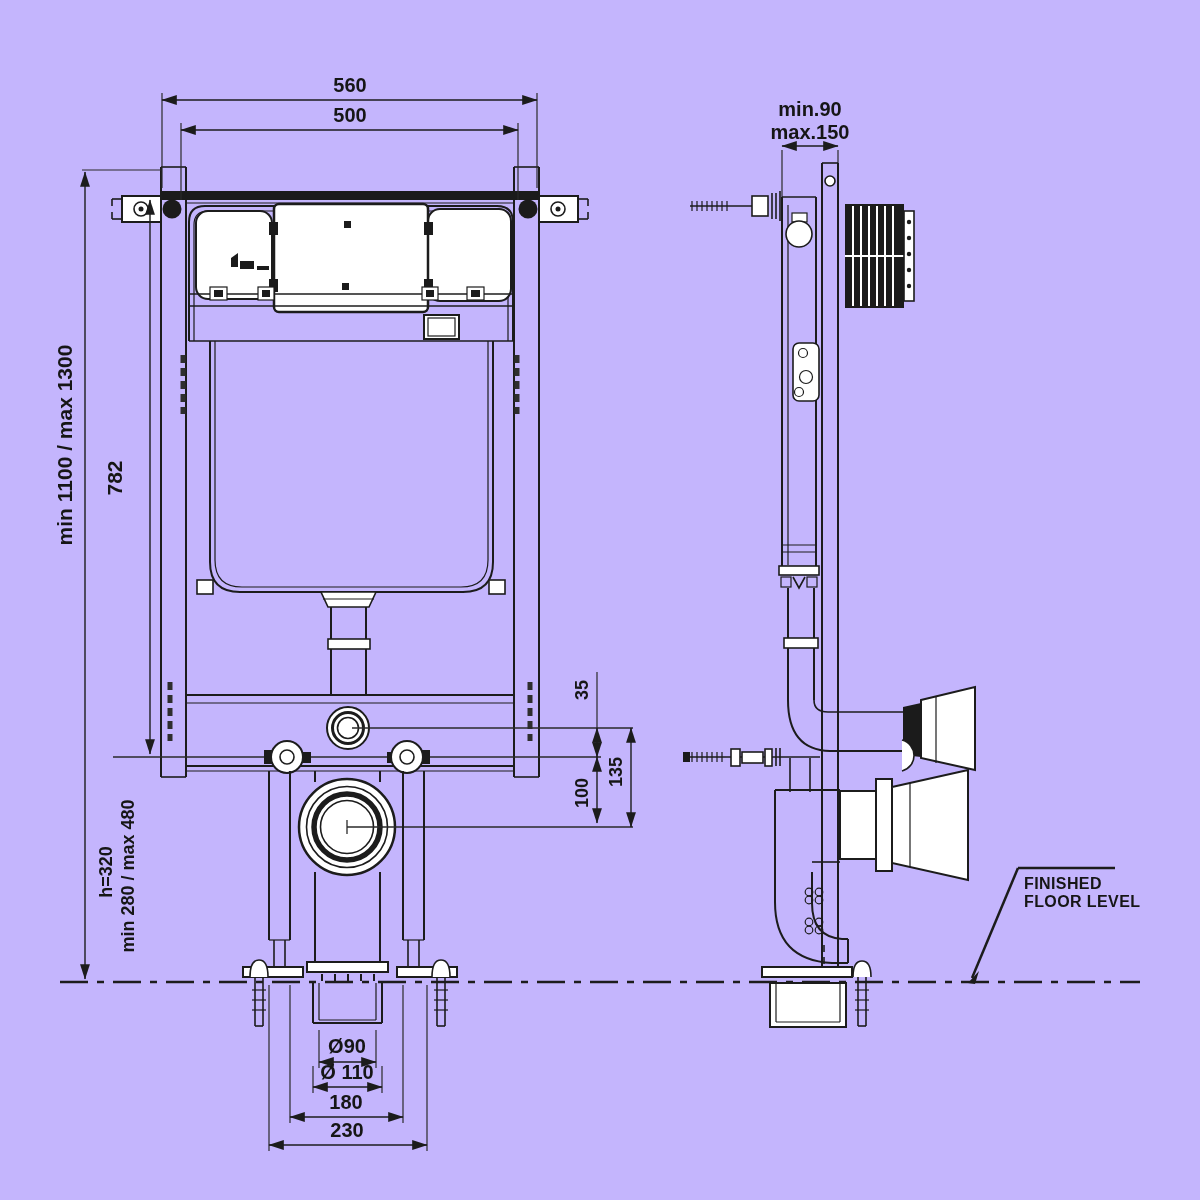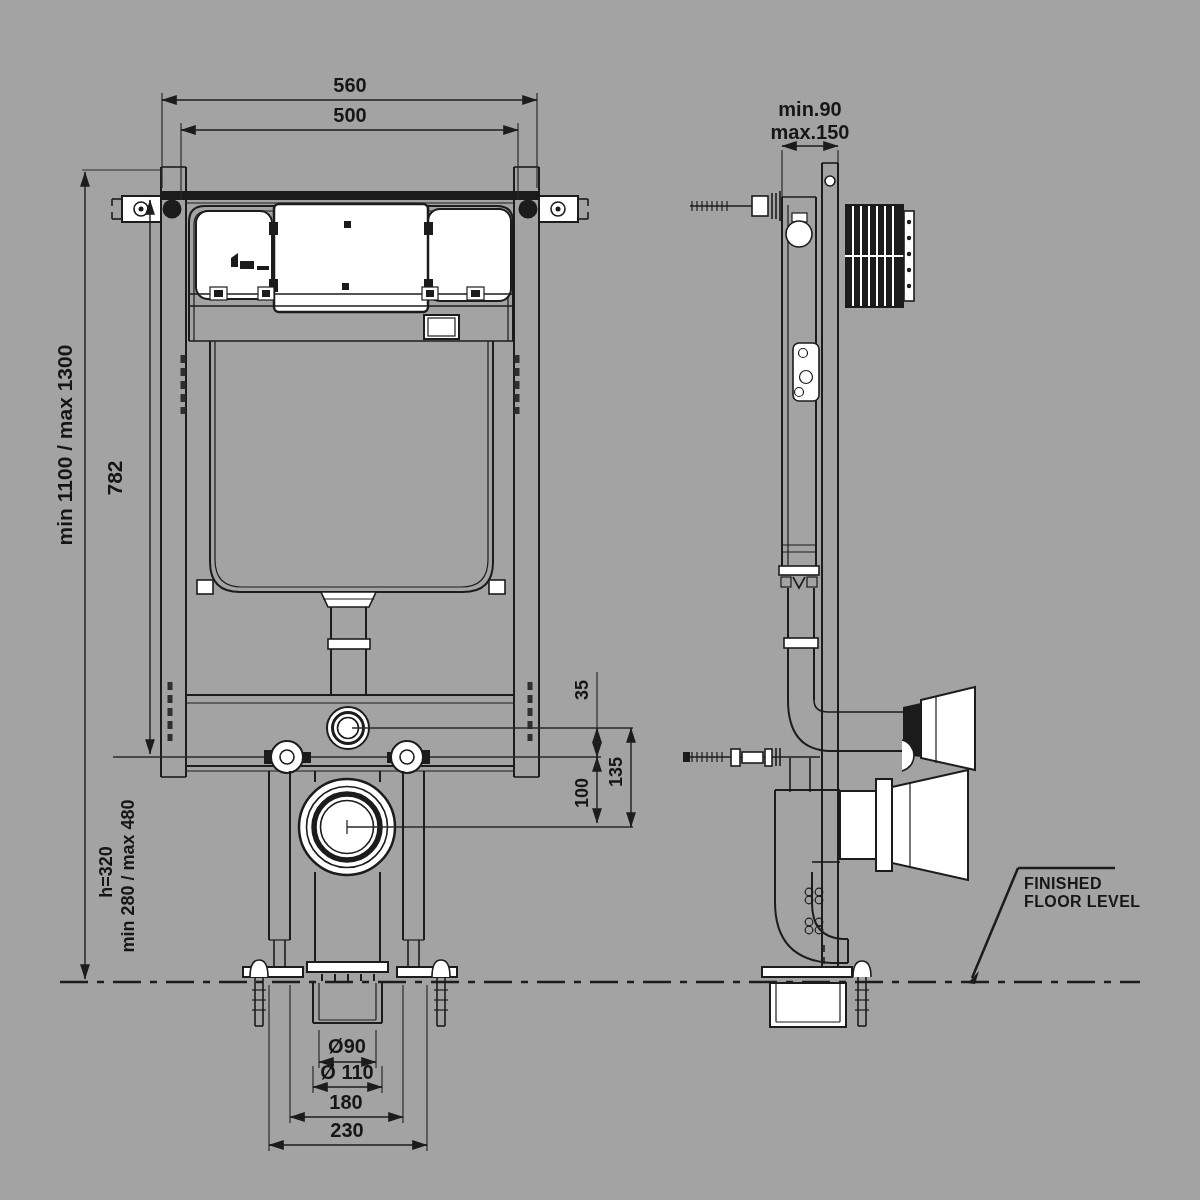--- a/index.html
+++ b/index.html
@@ -1,16 +1,16 @@
 <!DOCTYPE html>
 <html><head>
 <meta charset="utf-8">
 <style>
   html,body{margin:0;padding:0;background:#ffffff;}
-  .page{width:1200px;height:1200px;position:relative;background:#a3a3a3;}
+  .page{width:1200px;height:1200px;position:relative;background:#c4b5fd;}
   svg{display:block;}
   
   .ln{stroke:#1c1c1c;fill:none;stroke-linecap:butt;}
   .s1{stroke-width:1.2;}
   .s15{stroke-width:1.6;}
   .s2{stroke-width:2;}
   .s25{stroke-width:2.5;}
   .s3{stroke-width:3;}
   .fillw{fill:#ffffff;}
   .filld{fill:#1b1b1b;stroke:none;}

